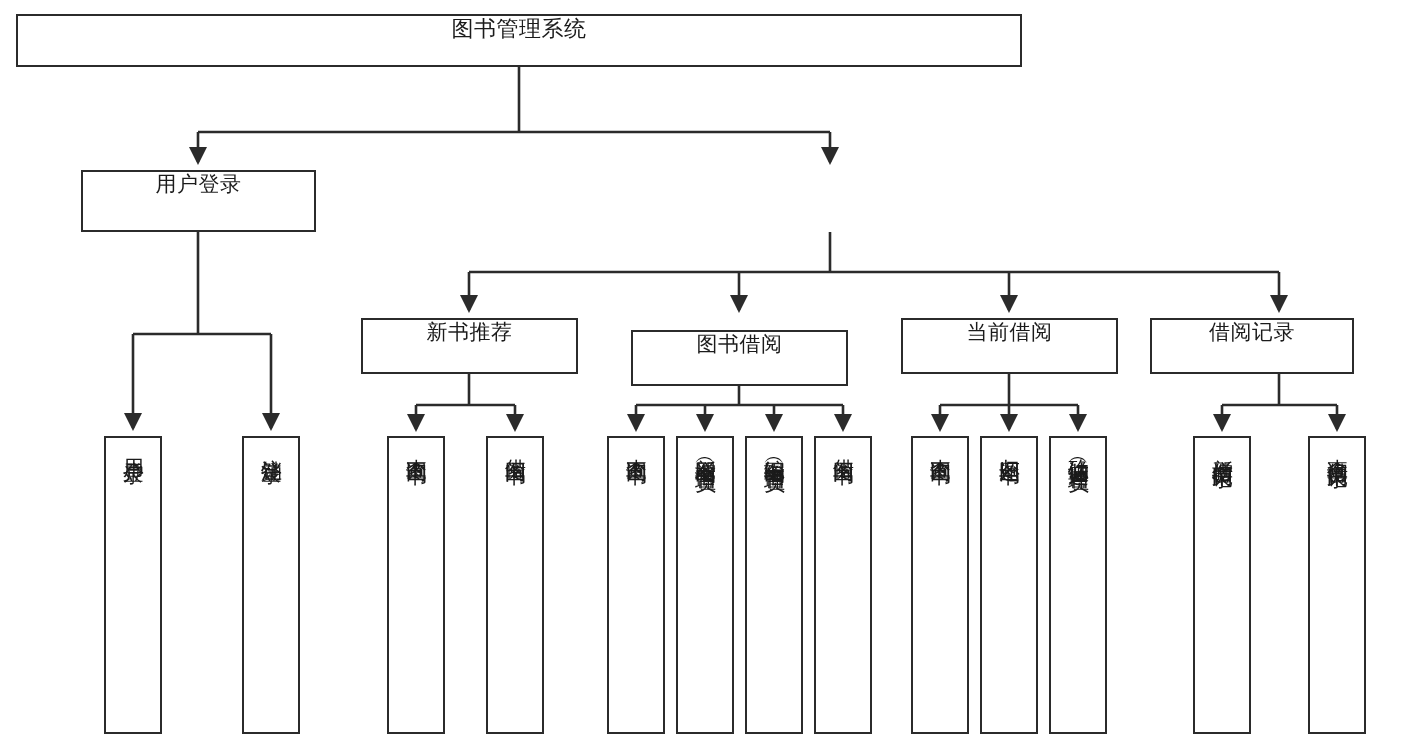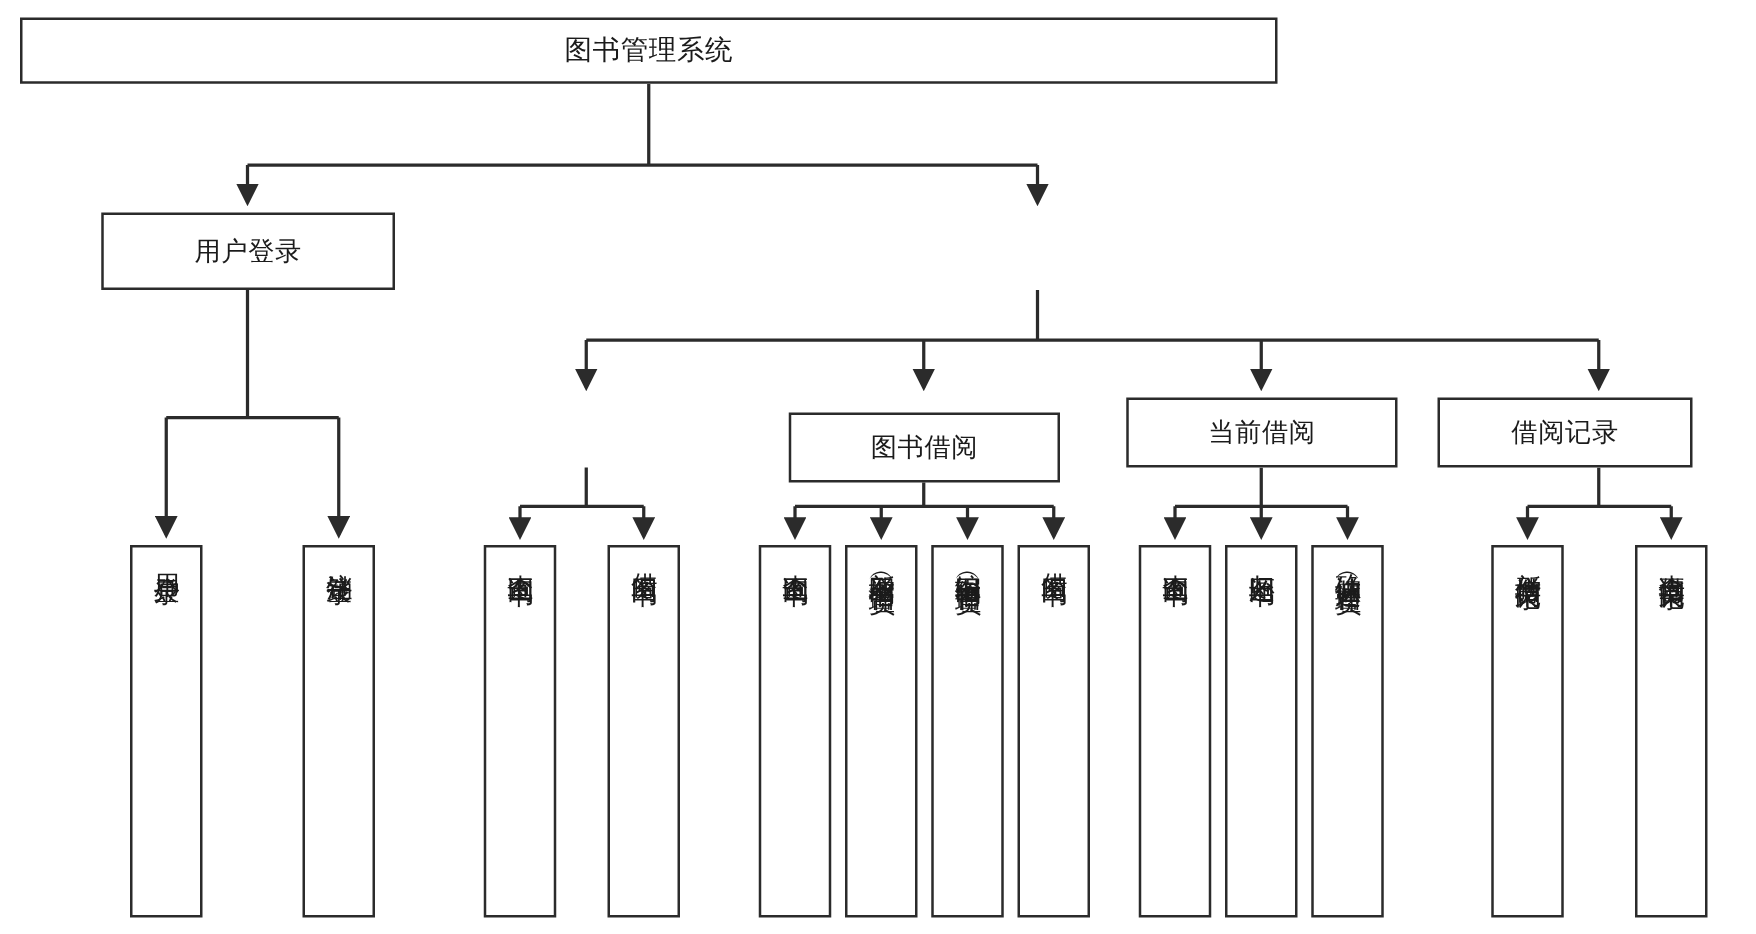--- a/index.html
+++ b/index.html
@@ -23,21 +23,20 @@
     top: 0;
     width: 1405px;
     height: 747px;
   }
   .node {
     position: absolute;
     box-sizing: border-box;
     background: #ffffff;
     border: 2px solid #2b2b2b;
     display: flex;
-    align-items: center;
     justify-content: center;
     color: #1b1b1b;
   }
   .node-label {
     display: block;
     text-align: center;
     line-height: 1.18;
     letter-spacing: 0.5px;
   }
   
@@ -125,20 +124,23 @@
   </svg>
 
   <div class="node horiz root" style="left:16px; top:14px; width:1006px; height:53px;">
     <span class="node-label">图书管理系统</span>
   </div>
 
   <div class="node horiz" style="left:81px; top:170px; width:235px; height:62px;">
     <span class="node-label">用户登录</span>
   </div>
 
+  <div class="node horiz" style="left:361px; top:318px; width:217px; height:56px;">
+    <span class="node-label">新书推荐</span>
+  </div>
   <div class="node horiz" style="left:631px; top:330px; width:217px; height:56px;">
     <span class="node-label">图书借阅</span>
   </div>
   <div class="node horiz" style="left:901px; top:318px; width:217px; height:56px;">
     <span class="node-label">当前借阅</span>
   </div>
   <div class="node horiz" style="left:1150px; top:318px; width:204px; height:56px;">
     <span class="node-label">借阅记录</span>
   </div>
 

